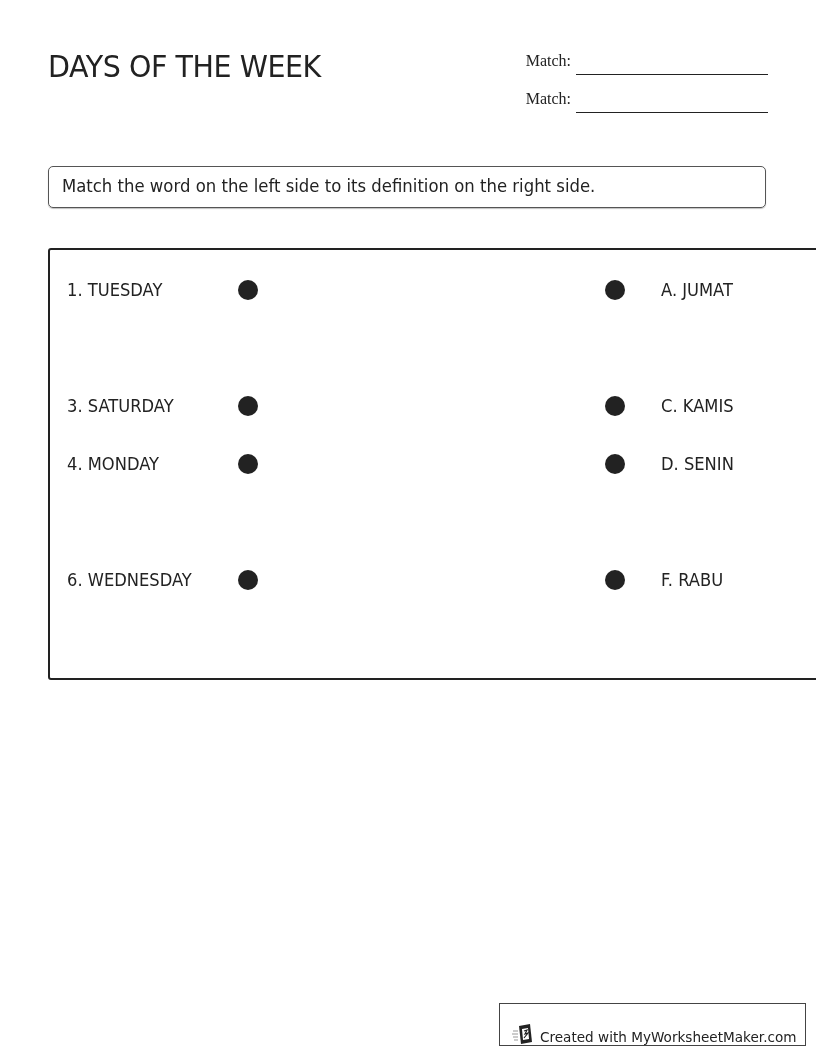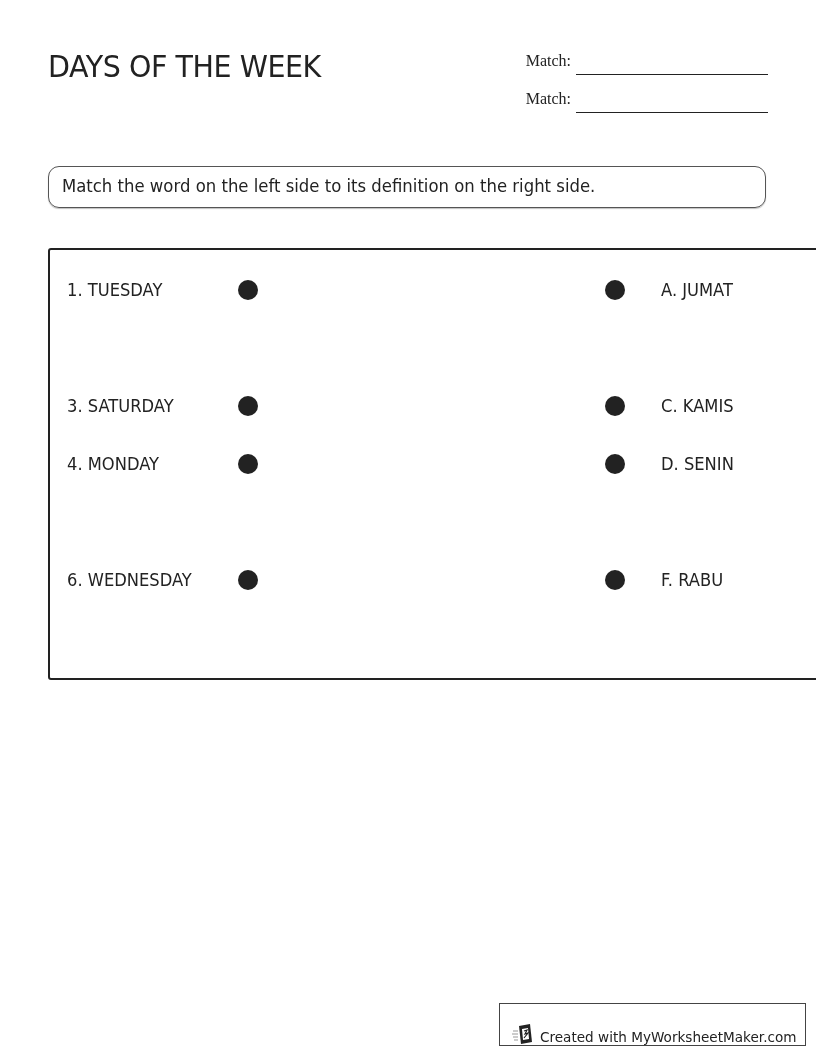--- a/index.html
+++ b/index.html
@@ -8,21 +8,21 @@
       position: absolute; left: 48px; top: 48px;
       font-family: "DejaVu Sans", sans-serif; font-size: 31px; font-weight: 400;
       letter-spacing: -0.5px; color: #222;
       transform: scaleX(0.92); transform-origin: left top;
     }
     .field { position: absolute; font-family: "Liberation Serif", serif; font-size: 16px; color: #222; }
     .field .label { position: absolute; right: 0; top: 0; white-space: nowrap; }
     .line { position: absolute; height: 1px; background: #222; }
     .instr {
       position: absolute; left: 48px; top: 166px; width: 718px; height: 42px;
-      border: 1px solid #555; border-radius: 11px; box-sizing: border-box;
+      border: 1px solid #555; border-radius: 5px; box-sizing: border-box;
       box-shadow: 0 1px 1px rgba(0,0,0,0.25);
       font-family: "DejaVu Sans", sans-serif; font-size: 17px; color: #222;
       padding: 9px 4px 0 13px;
     }
     .instr span { display: inline-block; transform: scaleX(0.97); transform-origin: left; white-space: nowrap; }
     .box {
       position: absolute; left: 48px; top: 248px; width: 806px; height: 432px;
       border: 2px solid #222; border-radius: 3px; box-sizing: border-box;
     }
     .row { position: absolute; left: 0; width: 100%; height: 30px; }

